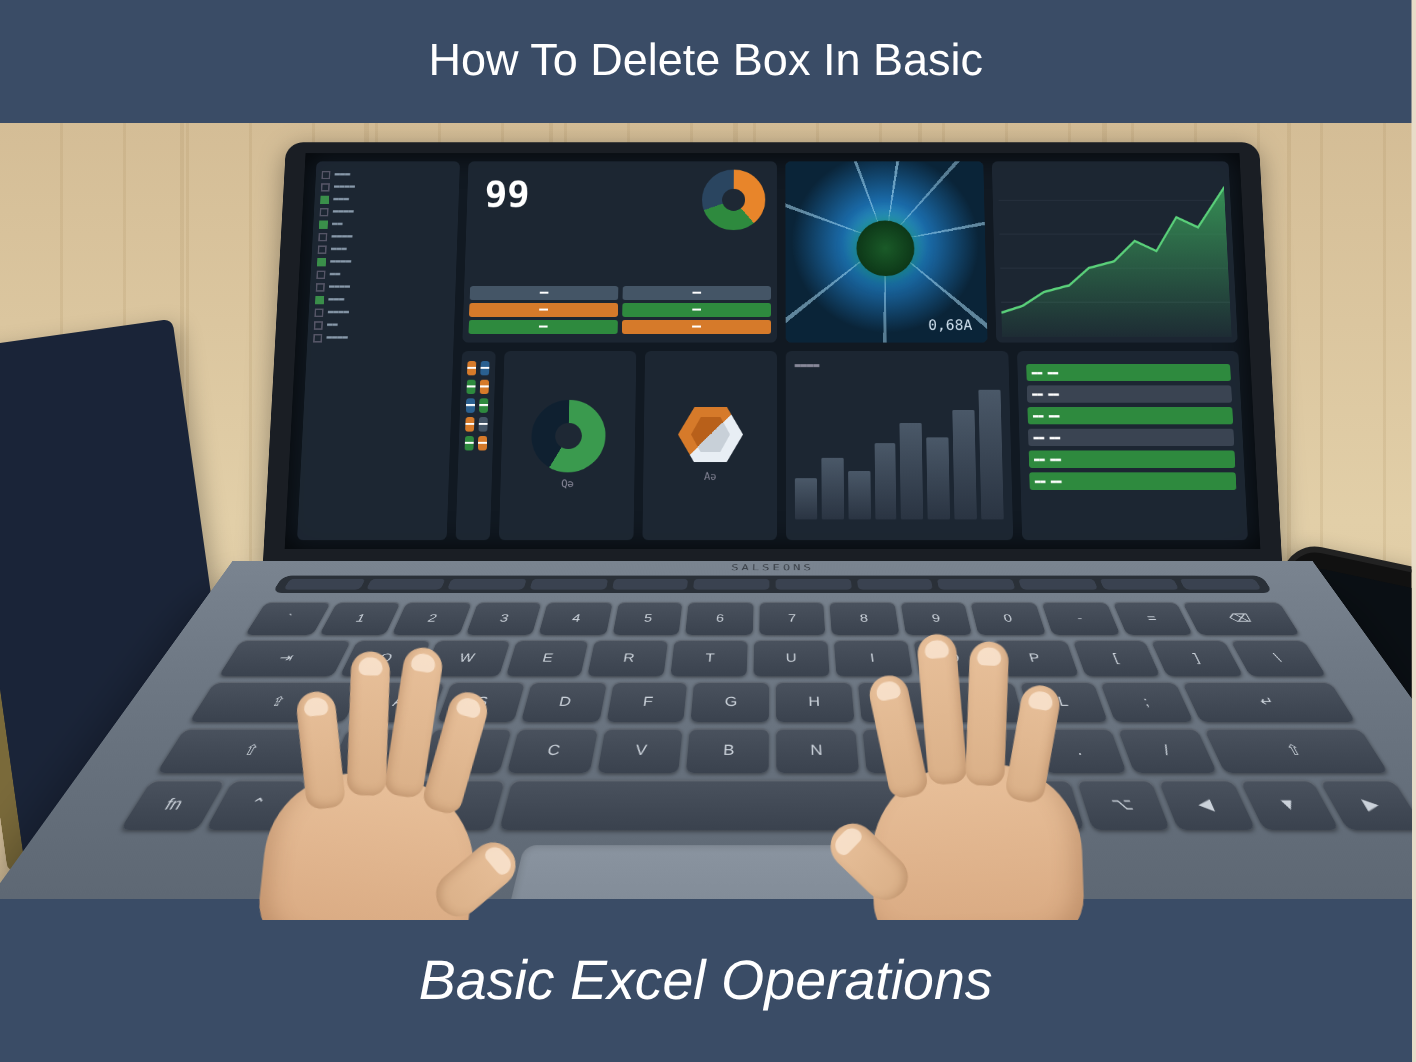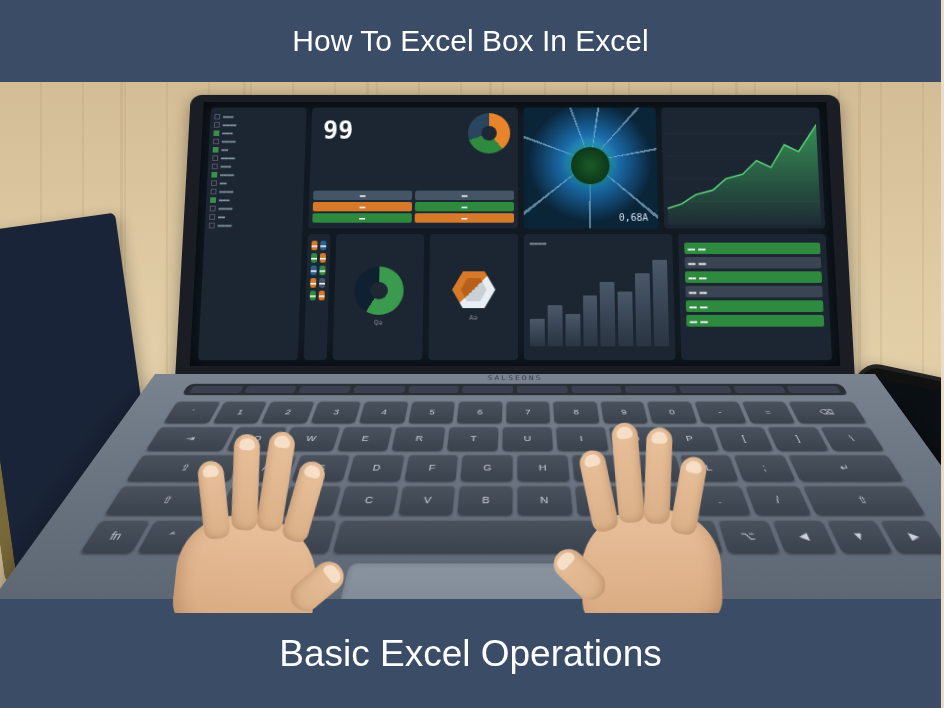--- a/index.html
+++ b/index.html
@@ -27,20 +27,21 @@
       position: absolute;
       bottom: 0; left: 0; right: 3px;
       height: 109px;
       background: #3a4c66;
       display: flex;
       align-items: center;
       justify-content: center;
       color: #fff;
       font-size: 37px;
       font-weight: 400;
+      font-style: italic;
     }
     .scene {
       position: absolute;
       top: 82px; left: 0; right: 3px; bottom: 95px;
       background: linear-gradient(180deg, #d4bd96 0%, #e2cfa8 50%, #d8c29c 100%);
       overflow: hidden;
     }
     
     .scene::before {
       content: '';
@@ -232,21 +233,21 @@
     .f2{left:72px; bottom:108px; height:100px; transform:rotate(-3deg);}
     .f3{left:102px; bottom:106px; height:96px; transform:rotate(4deg);}
     .f4{left:132px; bottom:94px; height:78px; transform:rotate(12deg);}
     .thumb{left:18px; bottom:28px; height:60px; width:30px; transform:rotate(-44deg); border-radius:15px;}
     .nail{position:absolute; top:4px; left:5px; right:5px; height:12px; background:rgba(255,240,225,0.65); border-radius:8px 8px 5px 5px;}
   </style>
 </head>
 <body>
 
 <div class="top-banner">
-  <span>How To Excel Box In Excel</span>
+  <span>How To Delete Box In Basic</span>
 </div>
 
 <div class="scene">
   <div class="notebook"></div>
   <div class="pen"></div>
   <div class="phone"></div>
 
   <div class="laptop">
     <div class="screen-wrap">
       <div class="bezel">

